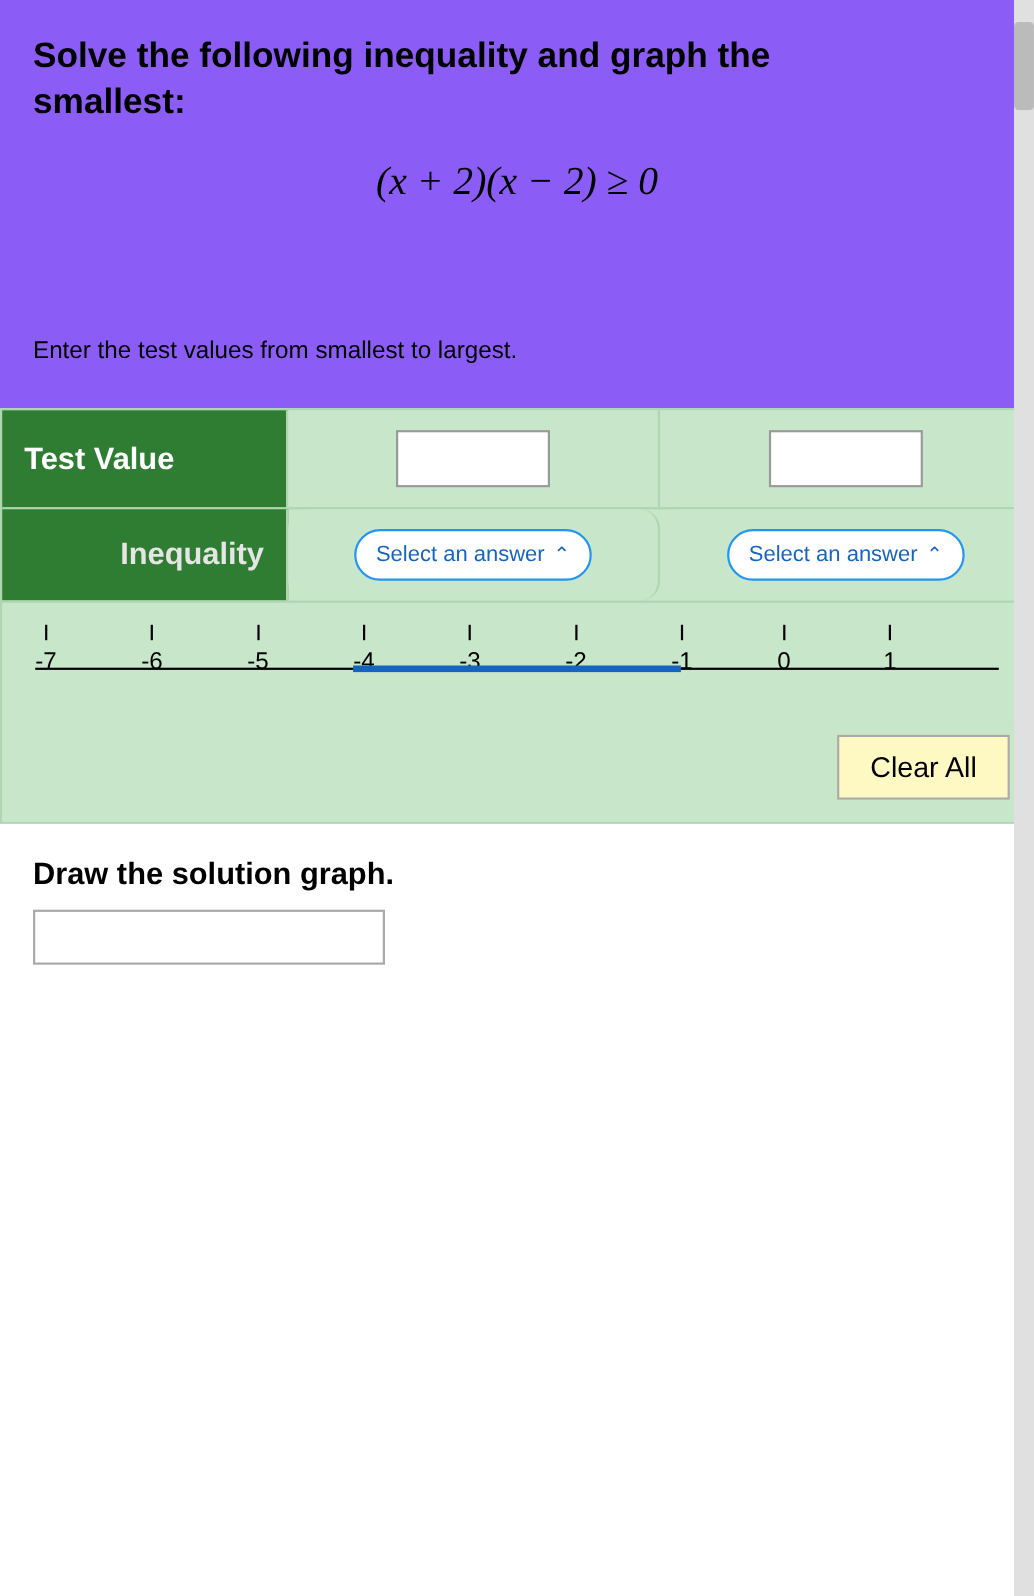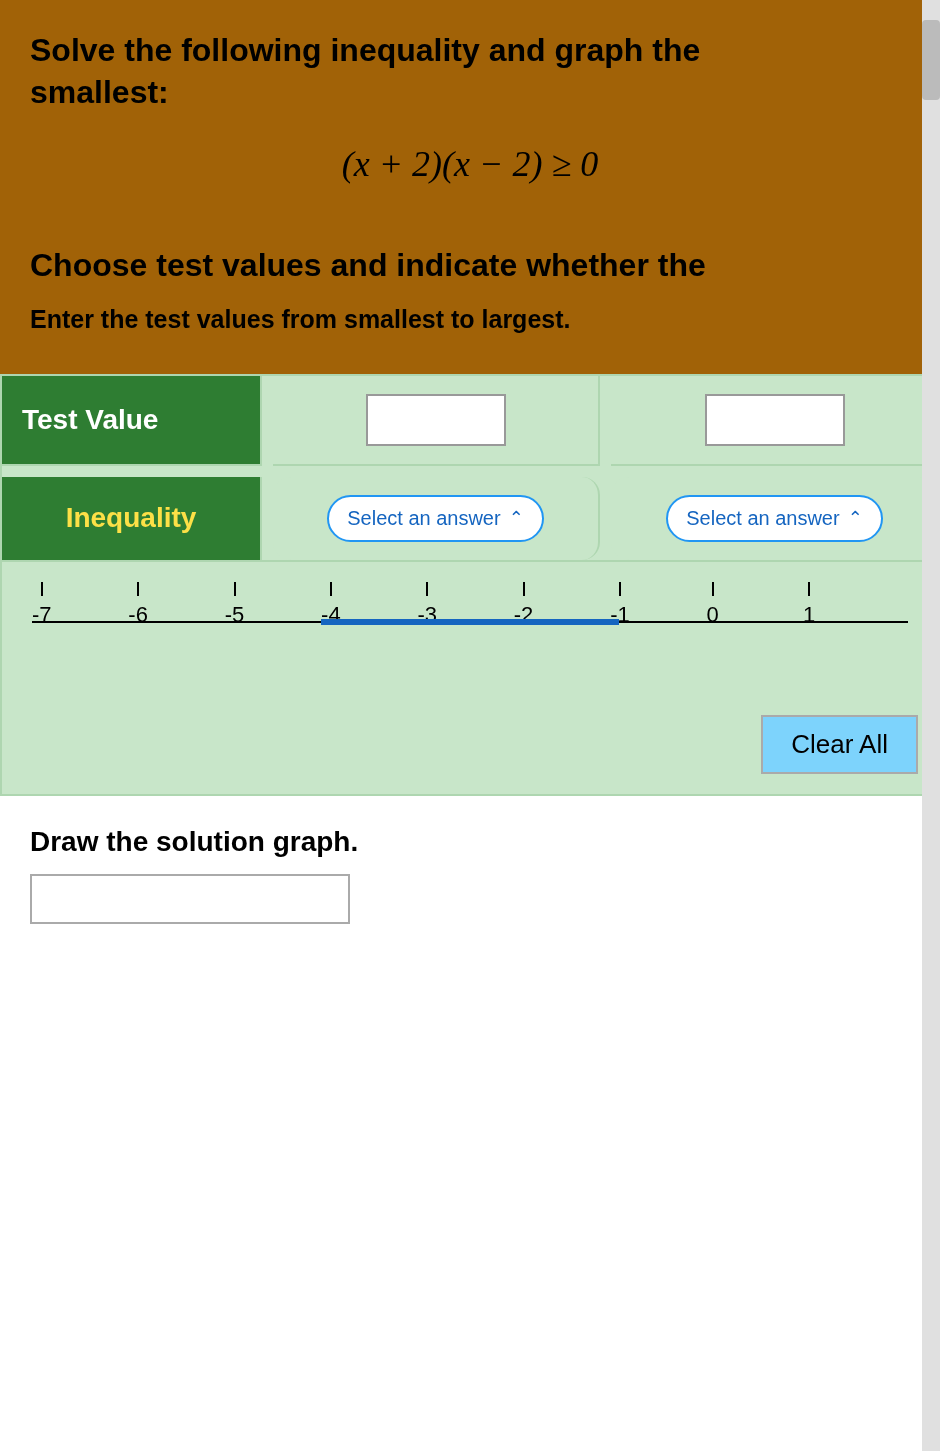--- a/index.html
+++ b/index.html
@@ -14,21 +14,21 @@
 
     .page-wrapper {
       width: 940px;
       padding: 0;
       background: #fff;
     }
 
     
     .top-section {
       padding: 30px 30px 20px 30px;
-      background: #a16207;
+      background: #8b5cf6;
     }
 
     .problem-title {
       font-size: 32px;
       font-weight: bold;
       line-height: 1.3;
       color: #000;
       margin-bottom: 30px;
       font-family: Arial, sans-serif;
     }
@@ -45,40 +45,39 @@
     .choose-title {
       font-size: 32px;
       font-weight: bold;
       line-height: 1.3;
       color: #000;
       margin-bottom: 18px;
       font-family: Arial, sans-serif;
     }
 
     .enter-instructions {
-      font-size: 25px;
+      font-size: 22px;
       color: #000;
       margin-bottom: 20px;
       font-family: Arial, sans-serif;
-      font-weight: bold;
+      font-weight: normal;
     }
 
     
     .table-section {
       background: #c8e6c9;
       border: 2px solid #aed6b0;
       margin: 0 0 0 0;
       padding: 0;
     }
 
     .table-grid {
       display: grid;
       grid-template-columns: 260px 1fr 1fr;
       border-collapse: collapse;
-      gap: 11px;
     }
 
     .table-header-cell {
       background: #2e7d32;
       color: #fff;
       font-size: 28px;
       font-weight: bold;
       padding: 22px 20px;
       font-family: Arial, sans-serif;
       display: flex;
@@ -107,28 +106,28 @@
       height: 52px;
       border: 2px solid #999;
       background: #fff;
       font-size: 20px;
       padding: 5px 10px;
       outline: none;
     }
 
     .table-inequality-header {
       background: #2e7d32;
-      color: #fde047;
+      color: #e5e5e5;
       font-size: 28px;
       font-weight: bold;
       padding: 22px 20px;
       font-family: Arial, sans-serif;
       display: flex;
       align-items: center;
-      justify-content: center;
+      justify-content: flex-end;
       border-right: 2px solid #aed6b0;
     }
 
     .table-answer-cell {
       background: #c8e6c9;
       display: flex;
       align-items: center;
       justify-content: center;
       padding: 18px 20px;
       border-right: 2px solid #aed6b0;
@@ -216,28 +215,27 @@
     
     .clearall-section {
       background: #c8e6c9;
       padding: 10px 20px 20px 20px;
       display: flex;
       justify-content: flex-end;
       align-items: center;
     }
 
     .clearall-btn {
-      background: #7dd3fc;
+      background: #fef9c3;
       border: 2px solid #aaa;
       font-size: 26px;
       padding: 12px 28px;
       cursor: pointer;
       font-family: Arial, sans-serif;
       color: #000;
-      margin-top: 33px;
     }
 
     
     .bottom-section {
       padding: 30px 30px 20px 30px;
       background: #fff;
     }
 
     .draw-title {
       font-size: 28px;
@@ -306,21 +304,21 @@
       <div class="problem-title">
         <span>Solve the following inequality and graph the</span><br>
         <span>smallest:</span>
       </div>
 
       <div class="equation-area">
         (<i>x</i> + 2)(<i>x</i> − 2) ≥ 0
       </div>
 
       <div class="choose-title">
-        <span>Choose test values and indicate whether the</span><br>
+        <br>
       </div>
 
       <div class="enter-instructions">Enter the test values from smallest to largest.</div>
     </div>
 
     <div class="table-section">
       <div class="table-grid">
 
         <div class="table-header-cell">
           <span>Test Value</span>

